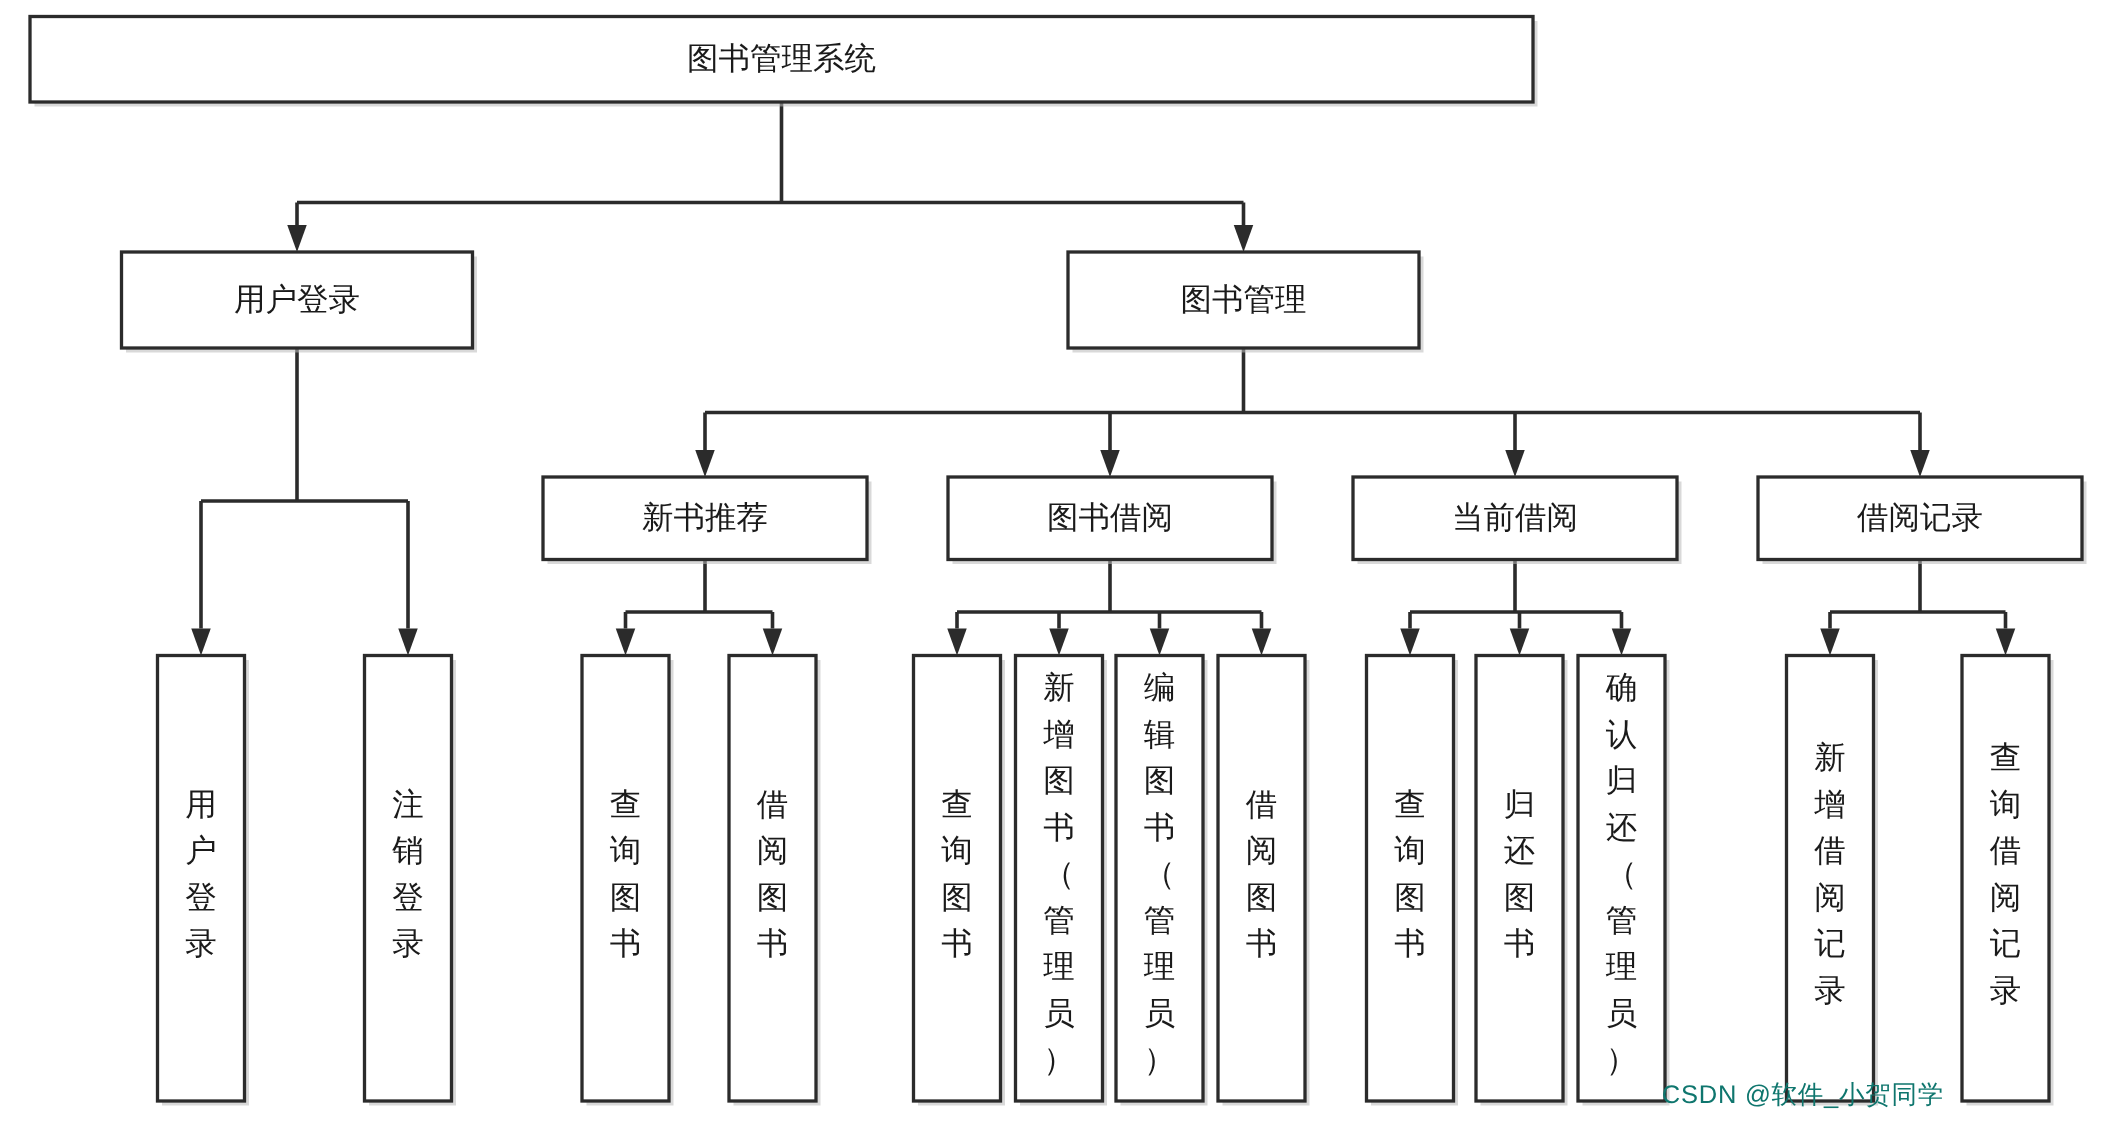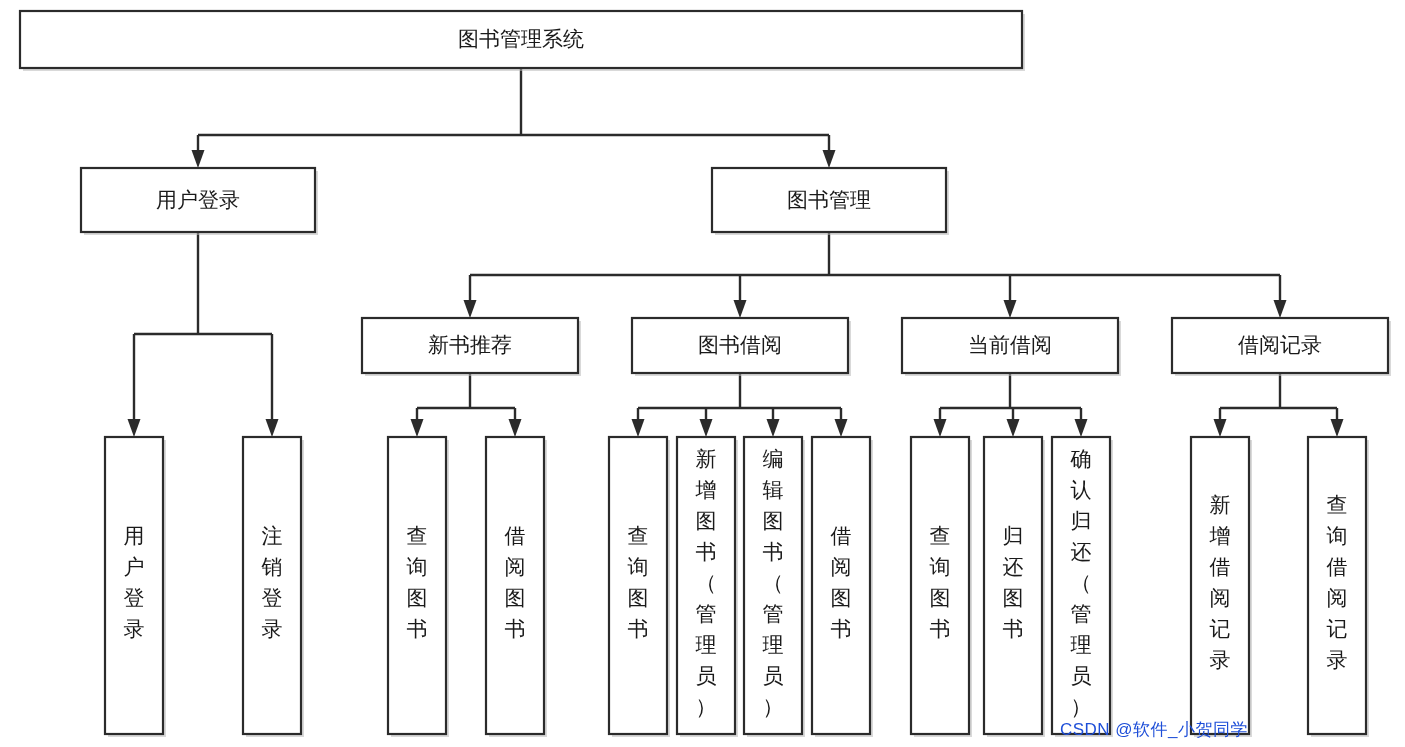--- a/index.html
+++ b/index.html
@@ -12,20 +12,21 @@
     width: 1405px;
     height: 747px;
     font-family: "Liberation Sans", "DejaVu Sans", sans-serif;
     overflow: hidden;
     position: relative;
   }
   #diagram-root {
     position: relative;
     width: 1256px;
     height: 747px;
+    padding-left: 48px;
   }
   svg#tree-svg {
     position: absolute;
     left: 0;
     top: 0;
     width: 1405px;
     height: 747px;
     display: block;
   }
   .node-box {
@@ -59,21 +60,21 @@
     font-size: 21px;
     fill: #1a1a1a;
     text-anchor: middle;
   }
   .watermark-text {
     position: absolute;
     right: 8px;
     bottom: 6px;
     font-family: "Liberation Sans", "DejaVu Sans", sans-serif;
     font-size: 17px;
-    color: #1d4ed8;
+    color: #0f766e;
     letter-spacing: 0.5px;
     white-space: nowrap;
     user-select: none;
   }
 </style>
 </head>
 <body>
 
 <div id="diagram-root">
   <svg id="tree-svg" viewBox="0 0 1405 747" xmlns="http://www.w3.org/2000/svg">

